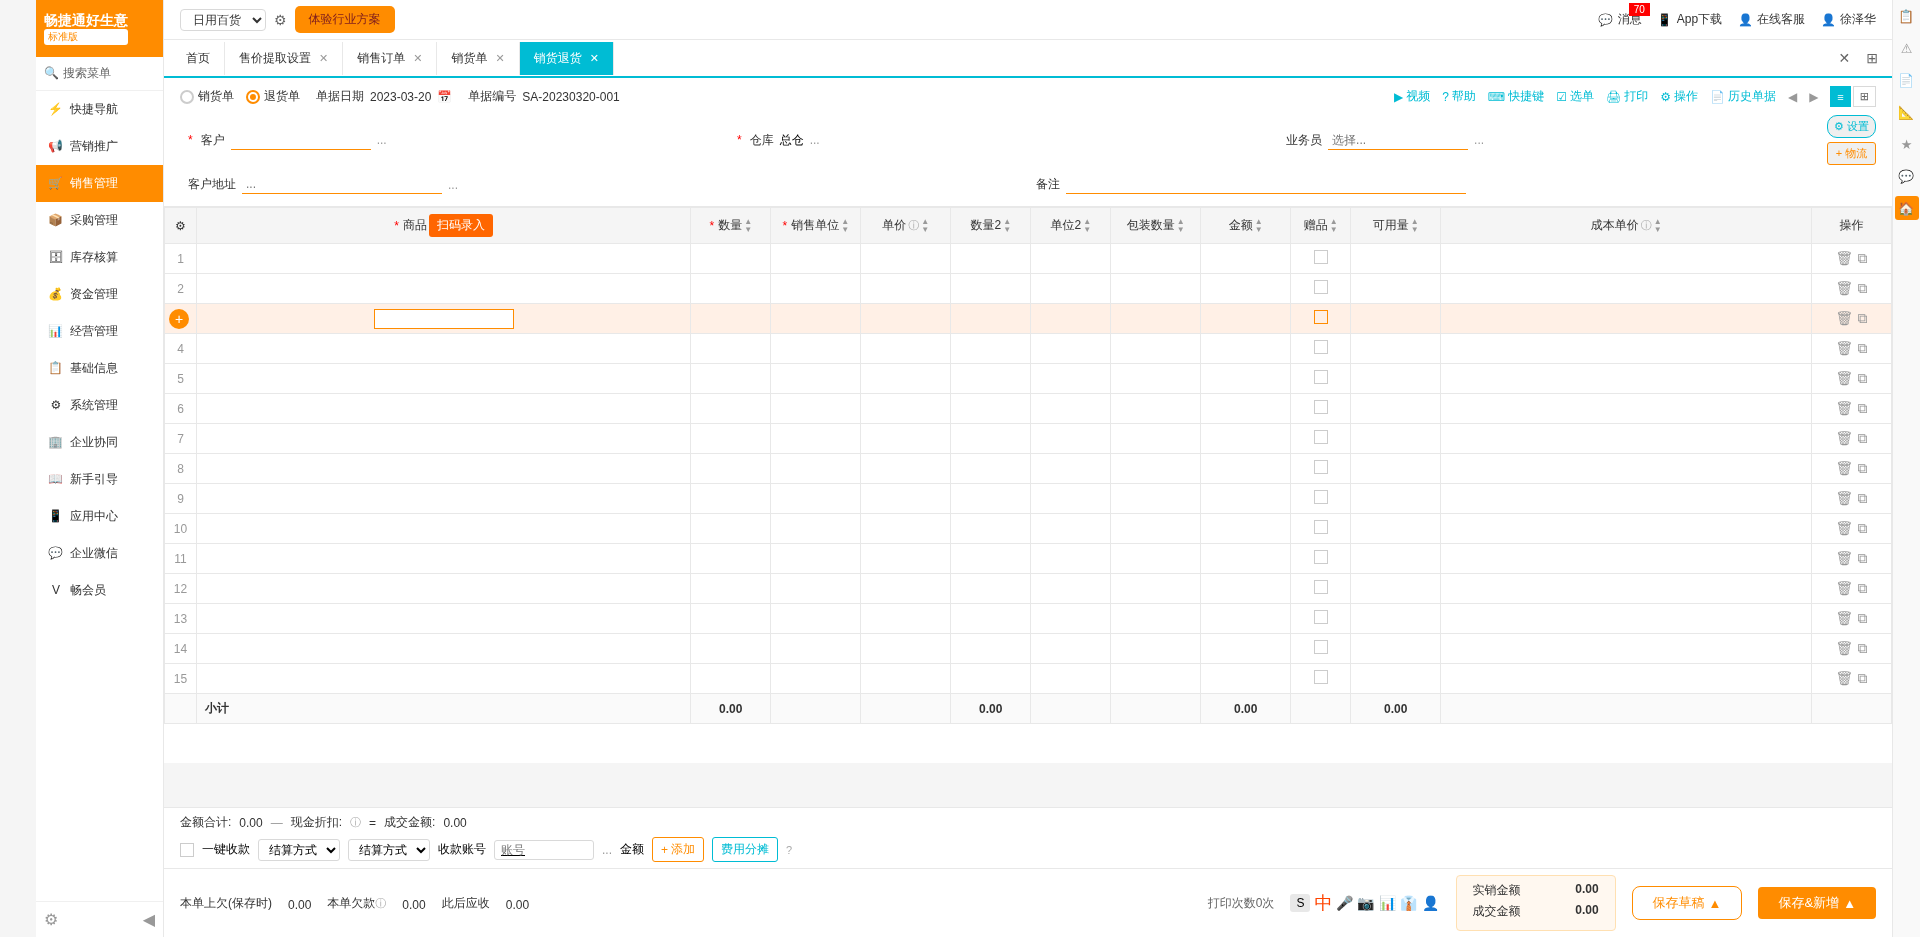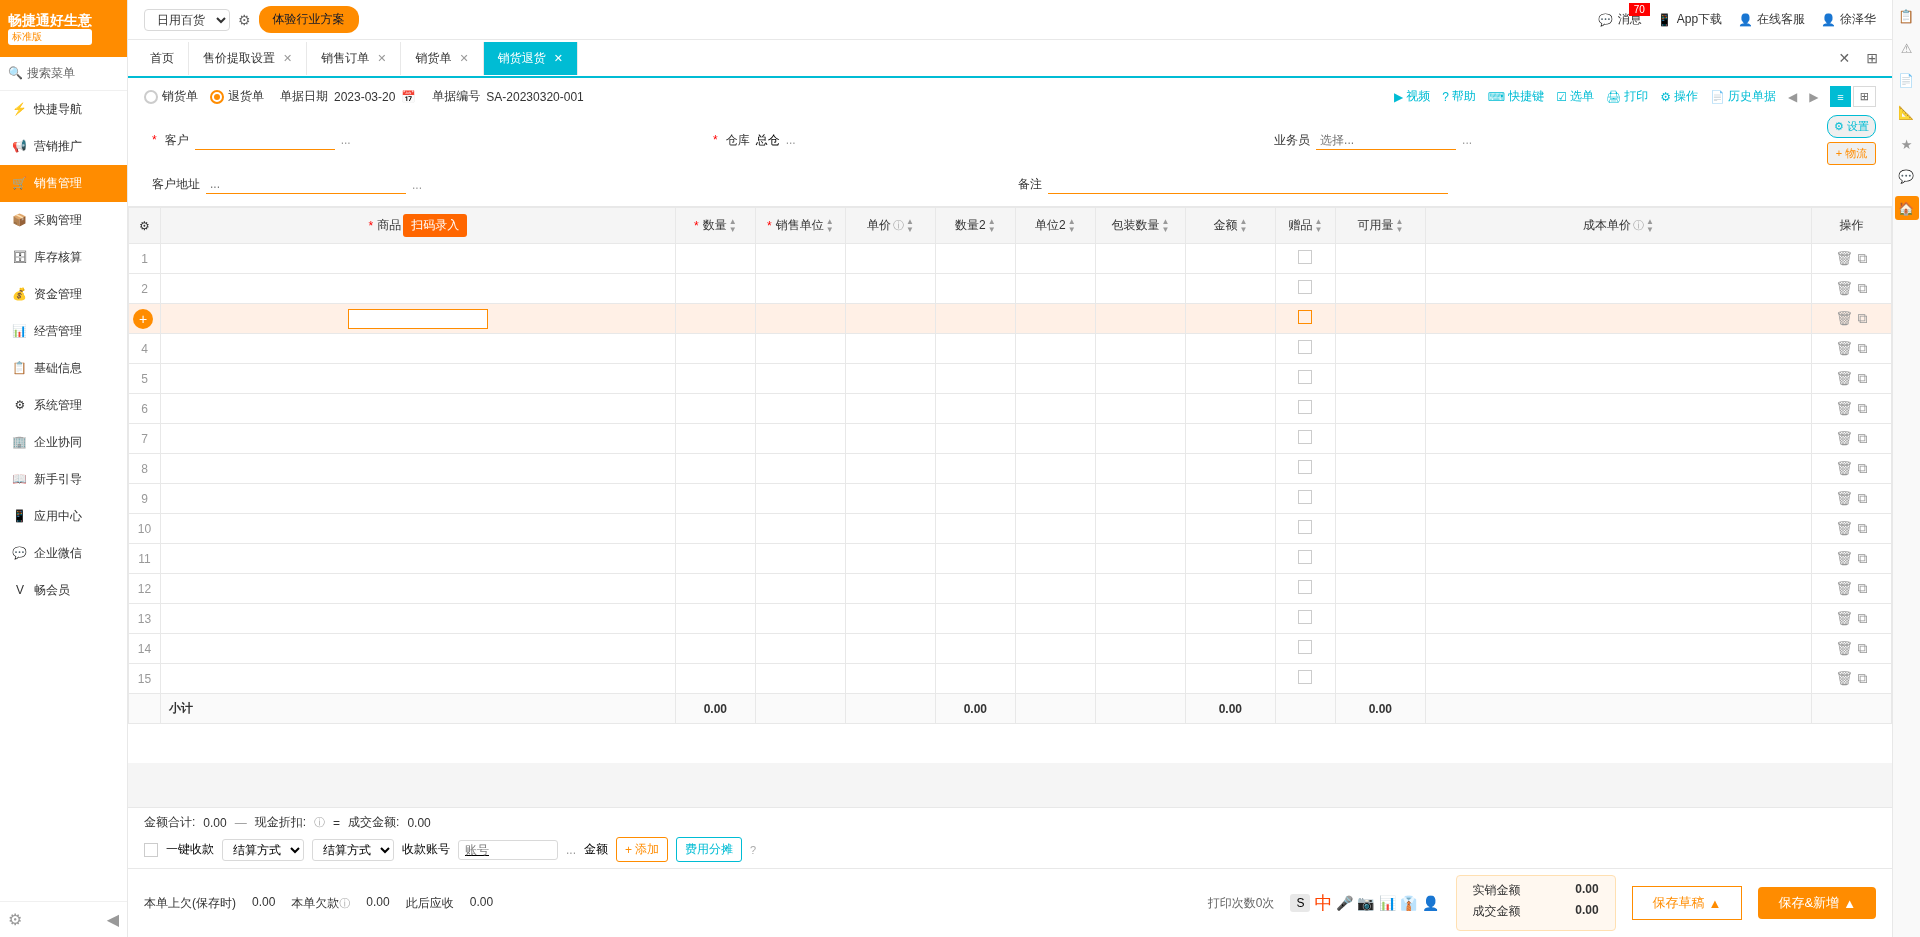--- a/index.html
+++ b/index.html
@@ -1,39 +1,39 @@
 <!DOCTYPE html>
 <html><head>
   <meta charset="utf-8">
   <style>
     * { margin: 0; padding: 0; box-sizing: border-box; }
     body { font-family: 'Microsoft YaHei', Arial, sans-serif; font-size: 12px; background: #f5f5f5; width: 1920px; height: 937px; overflow: hidden; display: flex; }
 
     
-    .sidebar { width: 128px; background: #fff; border-right: 1px solid #e8e8e8; display: flex; flex-direction: column; height: 937px; }
+    .sidebar { width: 128px; background: #fff; border-right: 1px solid #e8e8e8; display: flex; flex-direction: column; height: 937px; margin-left: 36px; }
     .sidebar-logo { background: #ff8c00; padding: 12px 8px; display: flex; align-items: center; gap: 6px; }
     .sidebar-logo-text { color: #fff; font-size: 14px; font-weight: bold; line-height: 1.2; }
     .sidebar-logo-badge { background: #fff; color: #ff8c00; font-size: 10px; border-radius: 3px; padding: 1px 4px; }
     .sidebar-search { padding: 8px; border-bottom: 1px solid #f0f0f0; display: flex; align-items: center; gap: 4px; color: #666; cursor: pointer; }
     .sidebar-search span { font-size: 12px; }
     .sidebar-nav { flex: 1; overflow-y: auto; }
     .nav-item { display: flex; align-items: center; gap: 6px; padding: 10px 12px; cursor: pointer; color: #333; font-size: 12px; }
     .nav-item.active { background: #ff8c00; color: #fff; }
     .nav-item .nav-icon { width: 16px; height: 16px; display: flex; align-items: center; justify-content: center; }
     .sidebar-bottom { padding: 8px; display: flex; justify-content: space-between; border-top: 1px solid #f0f0f0; }
 
     
     .main { flex: 1; display: flex; flex-direction: column; height: 937px; overflow: hidden; }
 
     
     .topbar { background: #fff; height: 40px; display: flex; align-items: center; justify-content: space-between; padding: 0 16px; border-bottom: 1px solid #e8e8e8; }
     .topbar-left { display: flex; align-items: center; gap: 8px; }
     .topbar-select { border: 1px solid #d9d9d9; border-radius: 4px; padding: 2px 8px; font-size: 12px; color: #333; background: #fff; }
     .topbar-gear { color: #666; font-size: 14px; cursor: pointer; }
-    .topbar-btn { background: #ff8c00; color: #0f172a; border: none; border-radius: 12px; padding: 5px 14px; font-size: 12px; cursor: pointer; }
+    .topbar-btn { background: #ff8c00; color: #7f1d1d; border: none; border-radius: 5px; padding: 5px 14px; font-size: 12px; cursor: pointer; }
     .topbar-right { display: flex; align-items: center; gap: 16px; }
     .topbar-user { display: flex; align-items: center; gap: 4px; color: #333; font-size: 12px; }
     .topbar-badge { position: relative; }
     .badge-num { background: #f00; color: #fff; border-radius: 0; padding: 1px 5px; font-size: 10px; position: absolute; top: -8px; right: -8px; }
 
     
     .tabbar { background: #fff; display: flex; align-items: center; border-bottom: 2px solid #00bcd4; height: 38px; padding: 0 8px; gap: 0; }
     .tab { display: flex; align-items: center; gap: 4px; padding: 8px 14px; font-size: 12px; cursor: pointer; color: #333; border-right: 1px solid #e8e8e8; }
     .tab.active { background: #00bcd4; color: #fff; }
     .tab .tab-close { color: #999; font-size: 11px; margin-left: 4px; }
@@ -85,23 +85,23 @@
     .footer-dash { color: #999; }
     .footer-row2 { display: flex; align-items: center; gap: 8px; font-size: 12px; }
     .footer-checkbox { width: 14px; height: 14px; border: 1px solid #ccc; display: inline-block; cursor: pointer; }
     .footer-select { border: 1px solid #d9d9d9; border-radius: 3px; padding: 2px 6px; font-size: 12px; background: #fff; }
     .footer-input { border: 1px solid #d9d9d9; border-radius: 3px; padding: 2px 6px; font-size: 12px; width: 100px; text-decoration: underline; }
     .add-btn { background: #fff; border: 1px solid #ff8c00; color: #ff8c00; border-radius: 3px; padding: 3px 8px; font-size: 12px; cursor: pointer; display: flex; align-items: center; gap: 3px; }
     .fee-btn { background: #fff; border: 1px solid #00bcd4; color: #00bcd4; border-radius: 3px; padding: 3px 8px; font-size: 12px; cursor: pointer; }
 
     
     .bottom-bar { background: #fff; border-top: 1px solid #e8e8e8; padding: 6px 16px; display: flex; align-items: center; justify-content: space-between; }
-    .bottom-info { display: flex; align-items: flex-start; gap: 16px; font-size: 12px; color: #333; }
+    .bottom-info { display: flex; align-items: flex-end; gap: 16px; font-size: 12px; color: #333; }
     .print-info { color: #666; font-size: 12px; }
-    .btn-save-draft { background: #fff; border: 1px solid #ff8c00; color: #ff8c00; border-radius: 0; padding: 7px 20px; font-size: 13px; cursor: pointer; display: flex; align-items: center; gap: 4px; }
+    .btn-save-draft { background: #fff; border: 1px solid #ff8c00; color: #ff8c00; border-radius: 8px; padding: 7px 20px; font-size: 13px; cursor: pointer; display: flex; align-items: center; gap: 4px; }
     .btn-save-new { background: #ff8c00; border: none; color: #fff; border-radius: 4px; padding: 7px 20px; font-size: 13px; cursor: pointer; display: flex; align-items: center; gap: 4px; }
     .summary-row { display: flex; justify-content: space-between; gap: 20px; color: #333; margin-bottom: 4px; }
     .summary-val { color: #333; font-weight: bold; }
     .setting-icon-btn { border: 1px solid #00bcd4; color: #00bcd4; border-radius: 10px; padding: 3px 6px; font-size: 11px; cursor: pointer; white-space: nowrap; }
     .setting-icon-btn2 { border: 1px solid #ff8c00; color: #ff8c00; border-radius: 3px; padding: 3px 6px; font-size: 11px; cursor: pointer; white-space: nowrap; }
 
     
     .side-icons { width: 28px; background: #f9f9f9; border-left: 1px solid #e8e8e8; display: flex; flex-direction: column; align-items: center; padding: 4px 0; gap: 8px; }
     .side-icon { width: 24px; height: 24px; display: flex; align-items: center; justify-content: center; color: #999; font-size: 13px; cursor: pointer; border-radius: 3px; }
     .side-icon.active { background: #ff8c00; color: #fff; }

